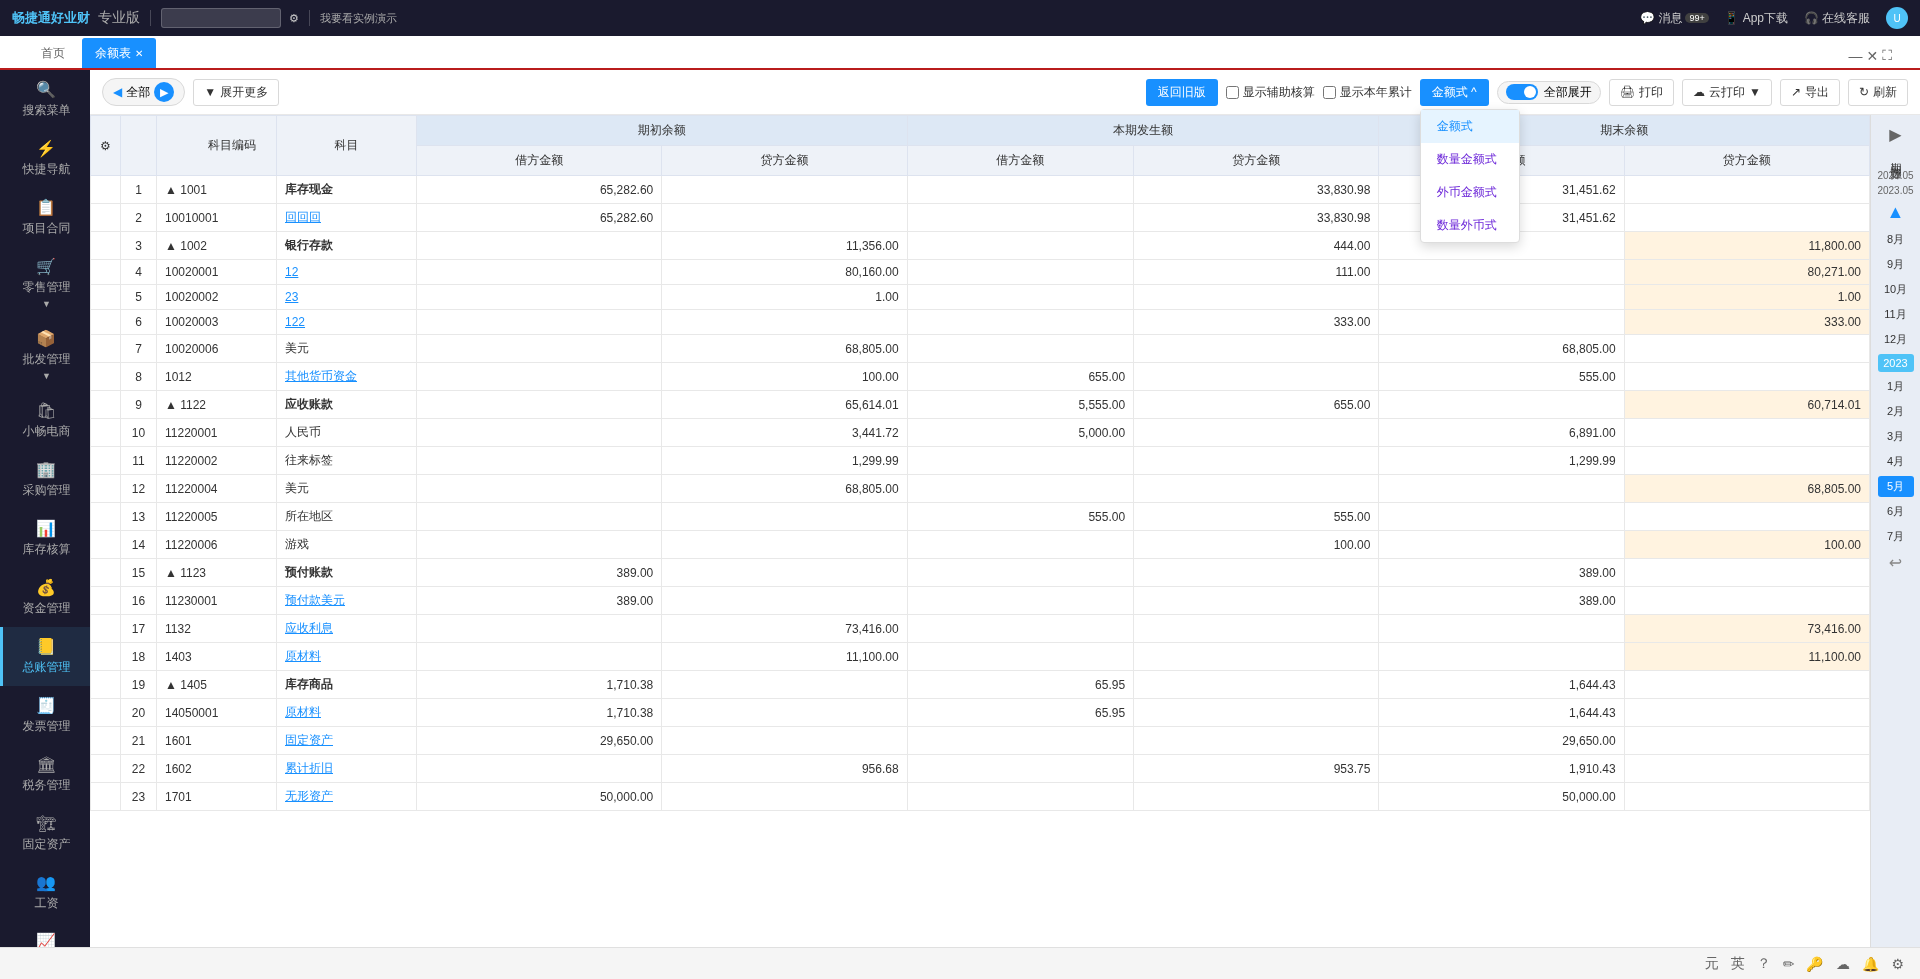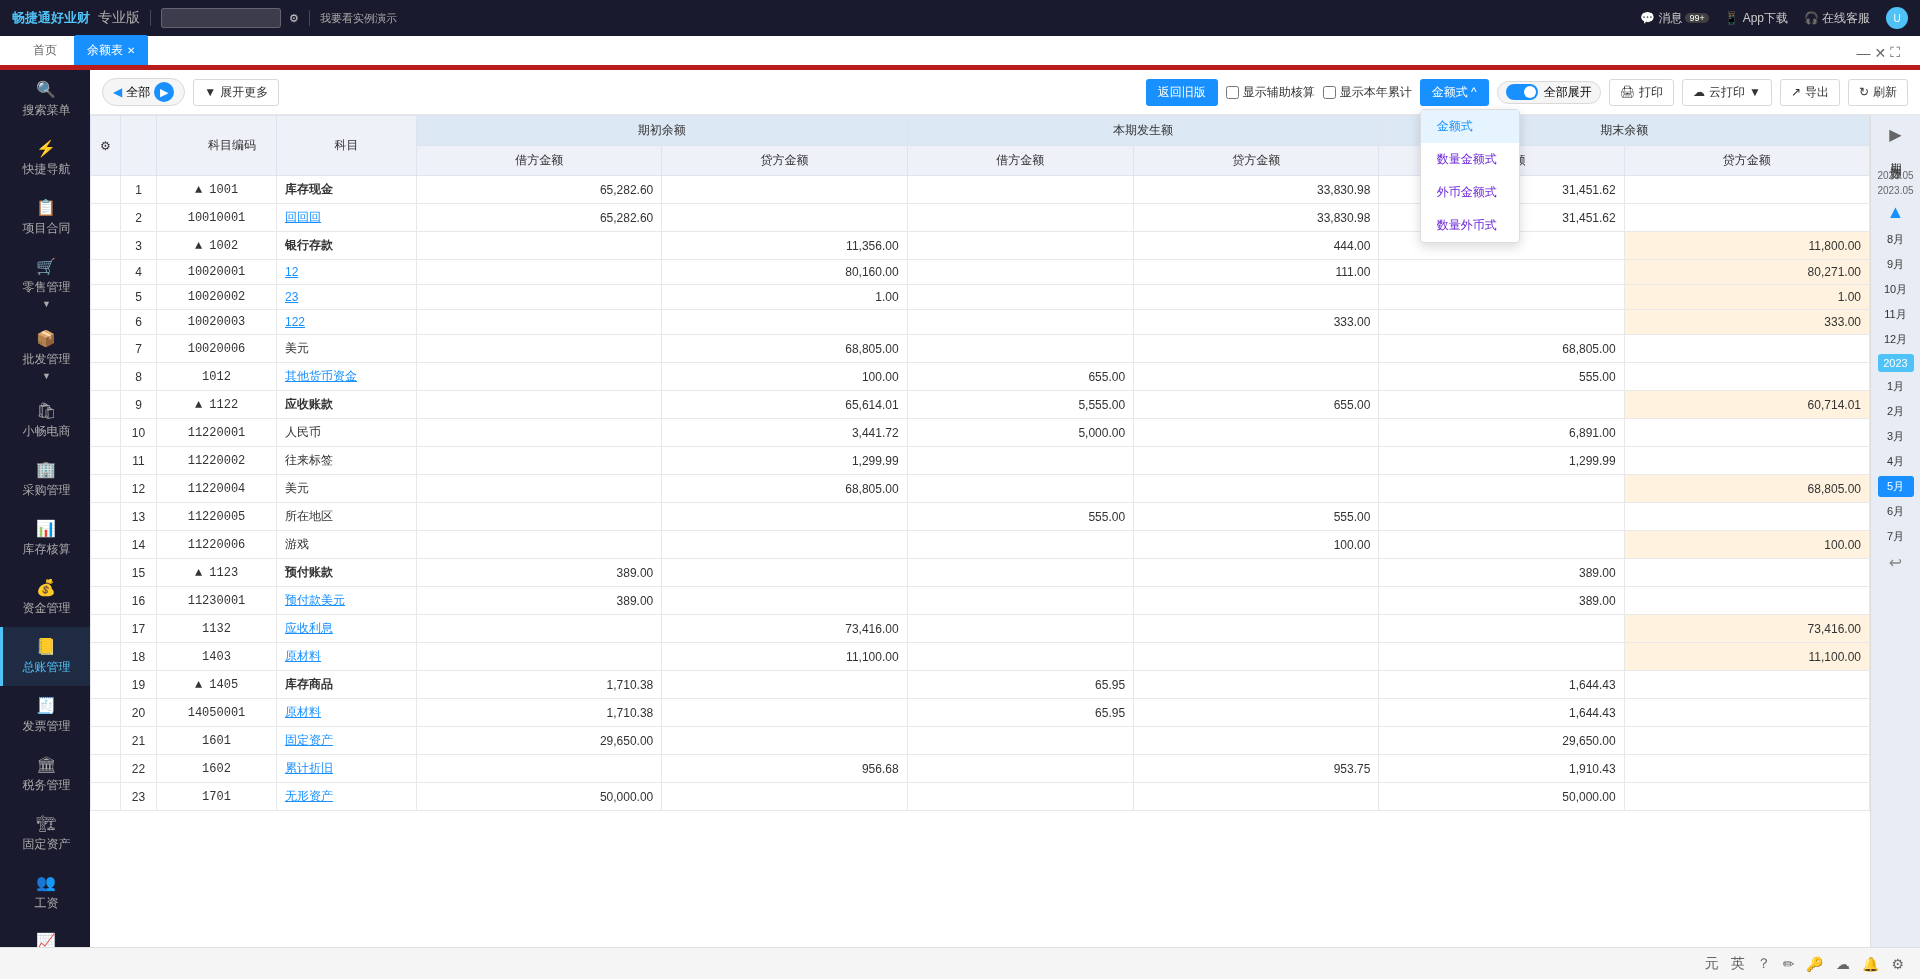--- a/index.html
+++ b/index.html
@@ -10,21 +10,21 @@
     .top-bar-logo { color: #4fc3f7; font-size: 13px; font-weight: bold; margin-right: 8px; }
     .top-bar-version { color: #aaa; font-size: 14px; }
     .top-bar-spacer { flex: 1; }
     .top-bar-search { background: rgba(255,255,255,0.15); border: 1px solid rgba(255,255,255,0.2); border-radius: 3px; color: #ddd; padding: 2px 8px; width: 120px; }
     .top-bar-actions { display: flex; align-items: center; gap: 16px; margin-left: 16px; color: #ccc; font-size: 11px; }
     .top-bar-action { display: flex; align-items: center; gap: 3px; cursor: pointer; }
     .badge { background: #404040; color: white; border-radius: 8px; font-size: 9px; padding: 0 4px; min-width: 16px; text-align: center; }
     .avatar { width: 22px; height: 22px; background: #4fc3f7; border-radius: 50%; display: flex; align-items: center; justify-content: center; color: white; font-size: 10px; }
 
     
-    .tab-bar { background: #fff; height: 34px; display: flex; align-items: flex-end; padding: 0 20px; border-bottom: 5px solid #b91c1c; flex-shrink: 0; }
+    .tab-bar { background: #fff; height: 34px; display: flex; align-items: flex-end; padding: 0 28px; border-bottom: 2px solid #b91c1c; flex-shrink: 0; }
     .tab { padding: 6px 12px; cursor: pointer; color: #666; font-size: 12px; border: 1px solid transparent; border-bottom: none; border-radius: 3px 3px 0 0; margin-right: 4px; display: flex; align-items: center; gap: 4px; }
     .tab.active { background: #1890ff; color: white; border-color: #1890ff; }
     .tab-close { font-size: 10px; cursor: pointer; }
 
     
     .main-layout { display: flex; flex: 1; overflow: hidden; }
 
     
     .sidebar { width: 90px; background: #1a1a2e; display: flex; flex-direction: column; flex-shrink: 0; overflow-y: auto; }
     .sidebar-item { display: flex; flex-direction: column; align-items: center; padding: 10px 4px; color: #aaa; cursor: pointer; font-size: 11px; gap: 3px; border-left: 3px solid transparent; }
@@ -51,21 +51,21 @@
     .btn-export { display: flex; align-items: center; gap: 4px; border: 1px solid #d9d9d9; border-radius: 3px; padding: 4px 10px; cursor: pointer; color: #333; background: white; }
     .btn-refresh { display: flex; align-items: center; gap: 4px; border: 1px solid #d9d9d9; border-radius: 3px; padding: 4px 10px; cursor: pointer; color: #333; background: white; }
 
     
     .table-wrapper { flex: 1; overflow: auto; position: relative; background: white; margin: 0; }
     .data-table { width: 100%; border-collapse: collapse; font-size: 12px; }
     .data-table th { background: #eef2f8; padding: 6px 8px; text-align: center; border: 1px solid #dde3ef; color: #333; font-weight: normal; white-space: nowrap; position: sticky; top: 0; z-index: 2; }
     .data-table th.group { background: #dde8f5; }
     .data-table td { padding: 5px 8px; border: 1px solid #e8e8e8; color: #333; white-space: nowrap; }
     .data-table td.num { text-align: right; }
-    .data-table td.code { text-align: center; font-family: Liberation Mono, monospace; }
+    .data-table td.code { text-align: left; }
     .data-table td.name-link { color: #1890ff; cursor: pointer; text-decoration: underline; }
     .data-table td.name-bold { font-weight: bold; cursor: pointer; }
     .settings-cell { text-align: center; background: #eef2f8; position: sticky; top: 0; z-index: 2; }
     .row-num { text-align: center; color: #666; }
 
     
     .dropdown-overlay { position: absolute; background: white; border: 1px solid #ddd; border-radius: 4px; box-shadow: 0 4px 12px rgba(0,0,0,0.15); z-index: 100; min-width: 100px; }
     .dropdown-item { padding: 8px 16px; cursor: pointer; color: #6d28d9; }
     .dropdown-item.active { color: #1890ff; background: #e6f4ff; }
 

